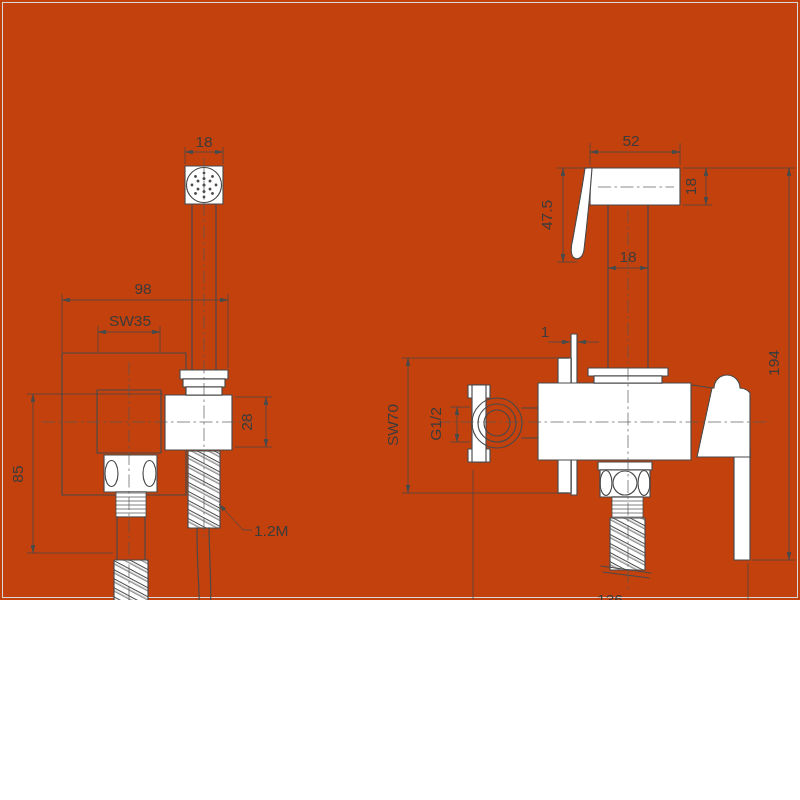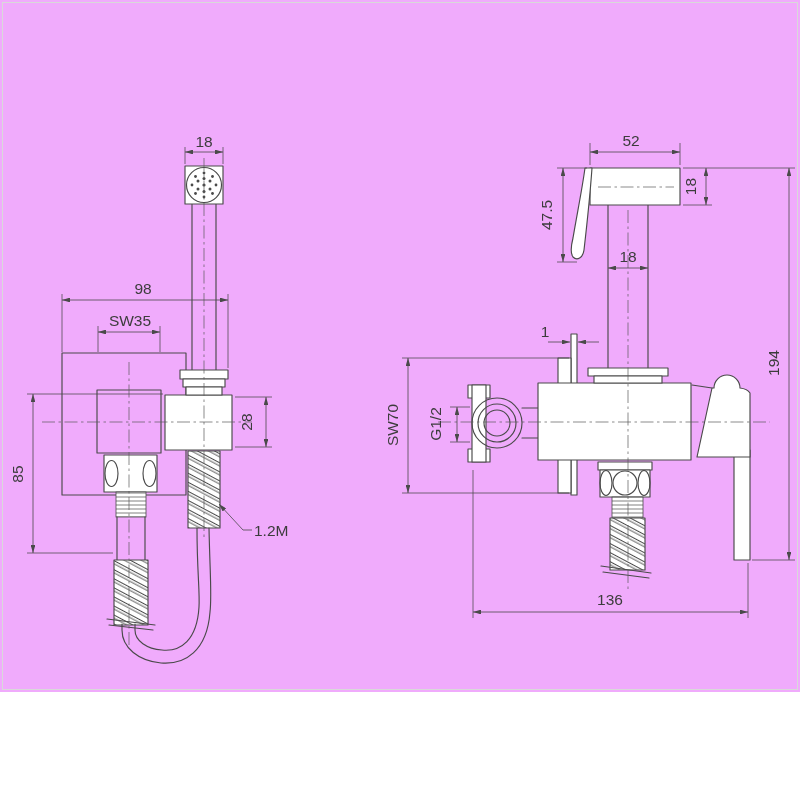--- a/index.html
+++ b/index.html
@@ -1,16 +1,16 @@
 <!DOCTYPE html>
 <html><head>
 <meta charset="utf-8">
 <style>
   html,body{margin:0;padding:0;background:#fff;}
-  .page{position:relative;width:800px;height:692px;background:#f0abfc;font-family:"Liberation Sans",sans-serif;}
+  .page{position:relative;width:800px;height:600px;background:#c2410c;font-family:"Liberation Sans",sans-serif;}
   .frame{position:absolute;inset:2px;border:1px solid #d9d9d9;pointer-events:none;}
   svg{position:absolute;left:0;top:0;}
   .ln{fill:none;stroke:#4a4a4a;stroke-width:1.15;stroke-linecap:round;stroke-linejoin:round;}
   .wf{fill:#ffffff;stroke:#4a4a4a;stroke-width:1.15;stroke-linejoin:round;}
   .lt{fill:none;stroke:#4a4a4a;stroke-width:0.8;}
   .cl{fill:none;stroke:#5a5a5a;stroke-width:0.7;stroke-dasharray:13 3.5 2.5 3.5;}
   .ext{fill:none;stroke:#4a4a4a;stroke-width:0.75;}
   .dim{fill:none;stroke:#4a4a4a;stroke-width:0.8;}
   .txt{fill:#3c3c3c;font-size:15.5px;font-family:"Liberation Sans",sans-serif;}
 </style>

